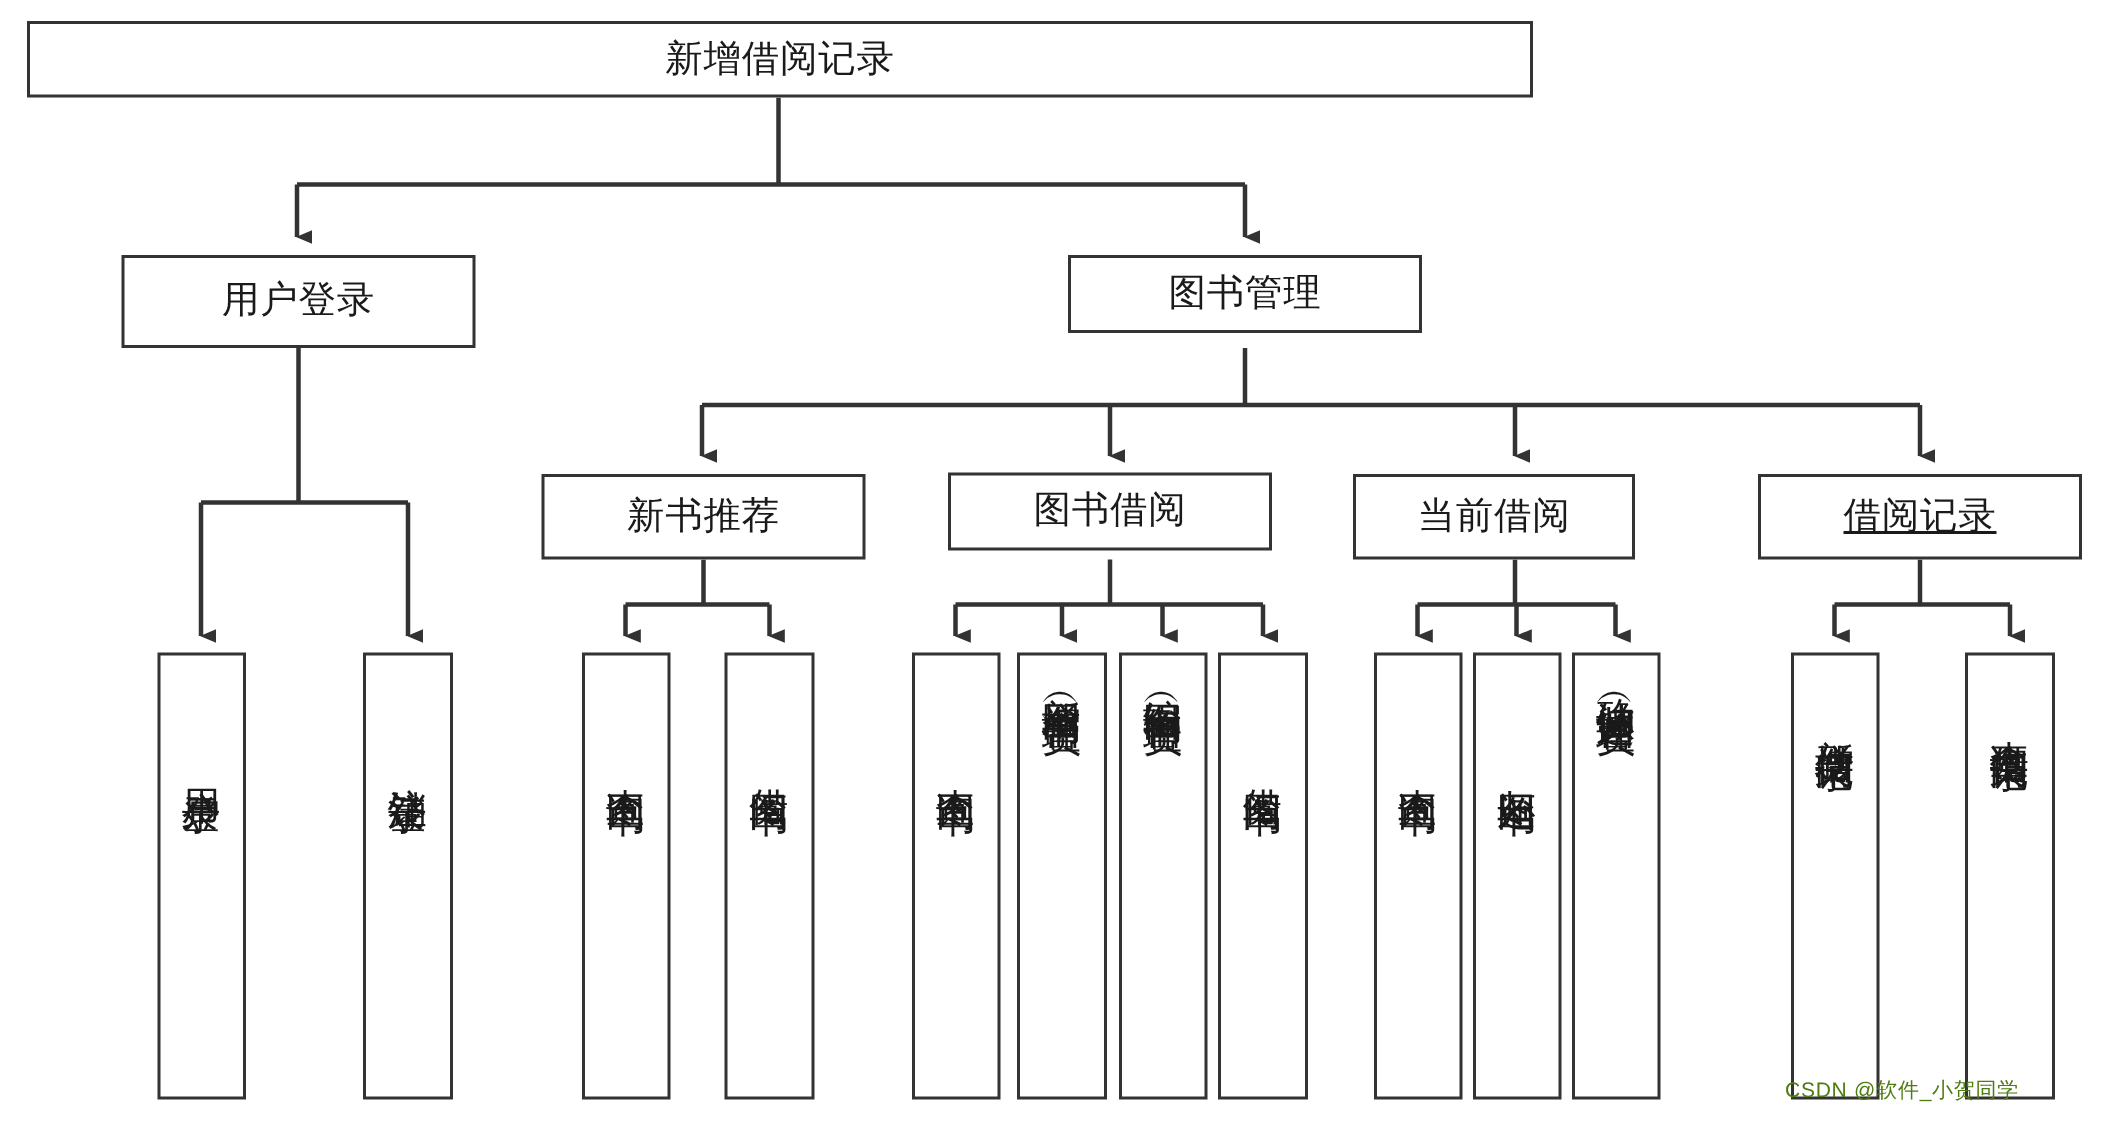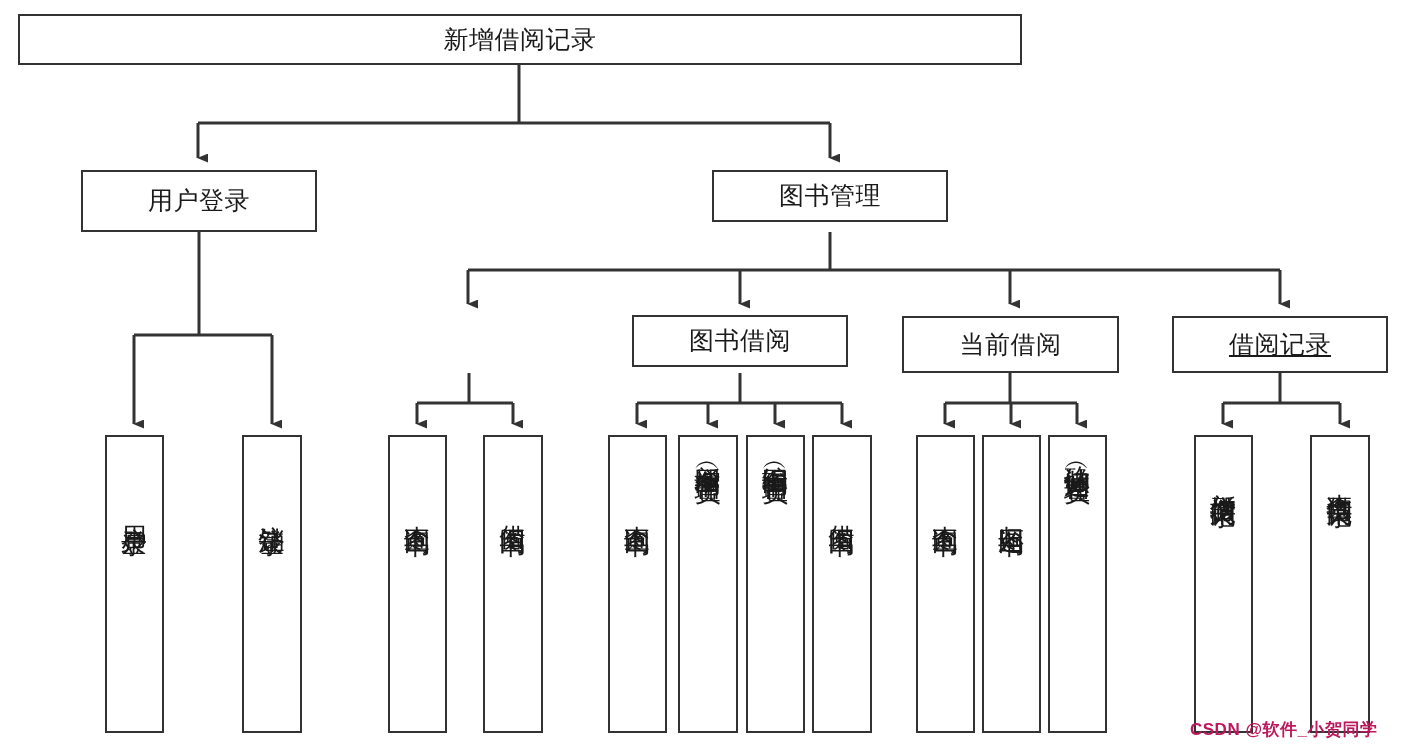--- a/index.html
+++ b/index.html
@@ -51,25 +51,24 @@
     writing-mode:vertical-rl;
     text-orientation:upright;
     font-size:26px;
     line-height:1.0;
     letter-spacing:2px;
     height:auto;
     margin:0 auto;
   }
   .watermark{
     position:absolute;
-    font-size:17px;
-    color:#be185d;
+    font-size:14px;
+    color:#4d7c0f;
     white-space:nowrap;
     letter-spacing:0.5px;
-    font-weight:bold;
   }
 </style>
 </head>
 <body>
 
 <div id="canvas">
 
   <svg id="wires" viewBox="0 0 1405 747">
     <defs>
       <marker id="arrow" markerWidth="9" markerHeight="11" refX="4.5" refY="10.2" orient="auto" markerUnits="userSpaceOnUse">
@@ -125,26 +124,29 @@
   </div>
 
   <div class="node h" style="left:81px;top:170px;width:236px;height:62px;">
     <span class="lbl">用户登录</span>
   </div>
 
   <div class="node h" style="left:712px;top:170px;width:236px;height:52px;">
     <span class="lbl">图书管理</span>
   </div>
 
+  <div class="node h" style="left:361px;top:316px;width:216px;height:57px;">
+    <span class="lbl">新书推荐</span>
+  </div>
 
   <div class="node h" style="left:632px;top:315px;width:216px;height:52px;">
     <span class="lbl">图书借阅</span>
   </div>
 
-  <div class="node h" style="left:902px;top:316px;width:217px;height:57px;">
+  <div class="node h" style="left:902px;top:316px;width:188px;height:57px;">
     <span class="lbl">当前借阅</span>
   </div>
 
   <div class="node h" style="left:1172px;top:316px;width:216px;height:57px;text-decoration:underline;">
     <span class="lbl">借阅记录</span>
   </div>
 
   <div class="node v" style="left:105px;top:435px;width:59px;height:298px;">
     <span class="lbl" style="margin-top:68px;">用户登录</span>
   </div>

